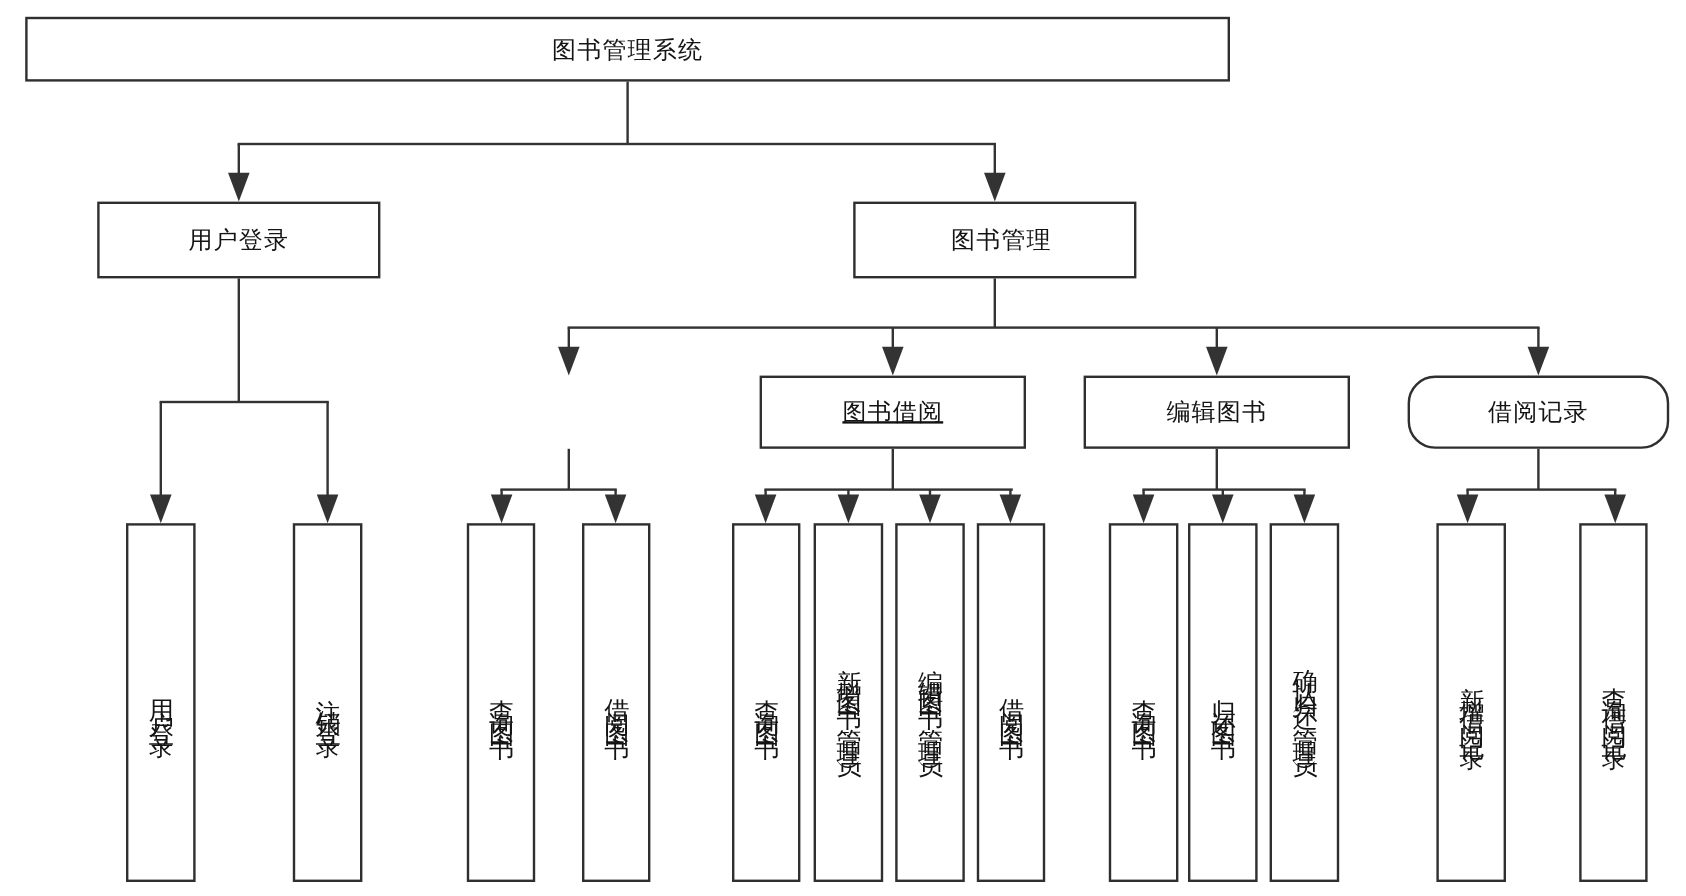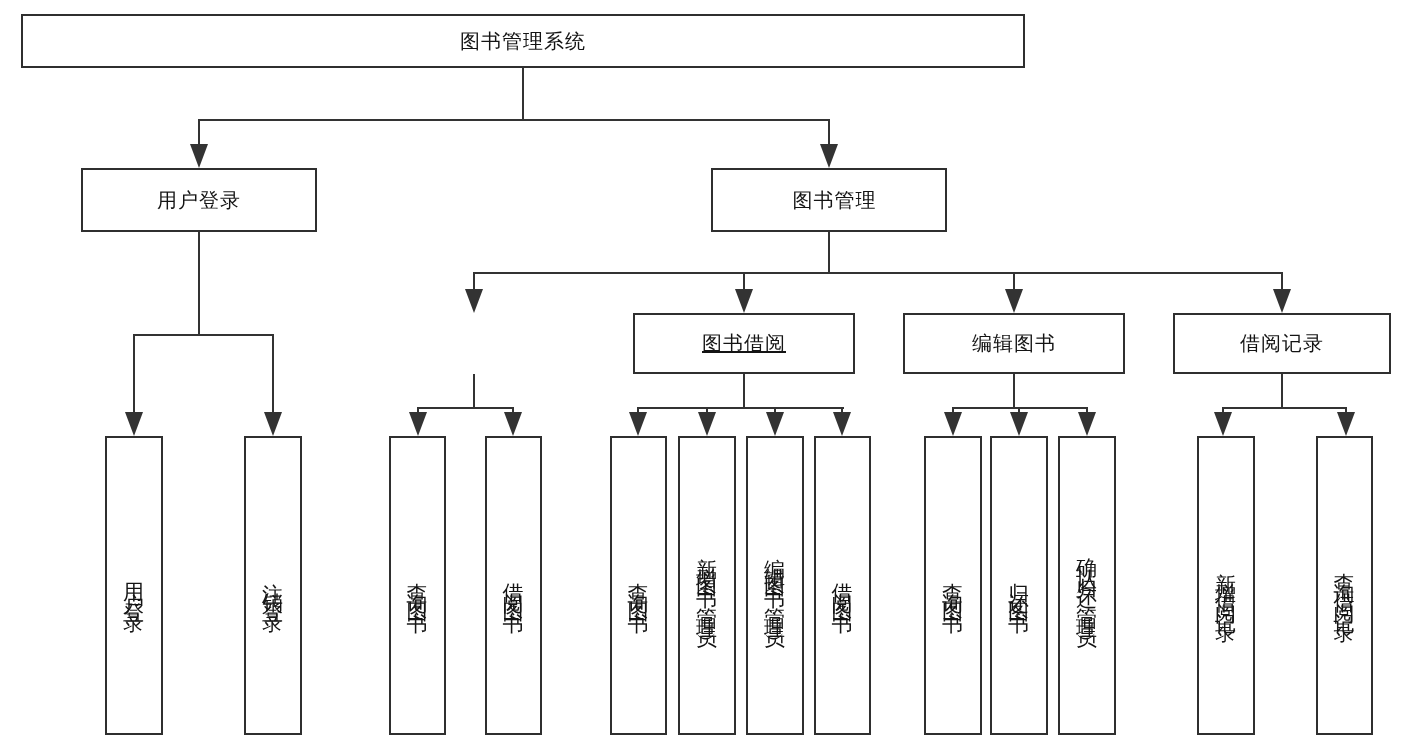--- a/index.html
+++ b/index.html
@@ -43,21 +43,21 @@
   <div class="node node-h" style="left:711px; top:168px; width:236px; height:64px;padding-left:11px;">
     <span>图书管理</span>
   </div>
 
   <div class="node node-h" style="left:633px; top:313px; width:222px; height:61px;text-decoration:underline;">
     <span>图书借阅</span>
   </div>
   <div class="node node-h" style="left:903px; top:313px; width:222px; height:61px;">
     <span>编辑图书</span>
   </div>
-  <div class="node node-h" style="left:1173px; top:313px; width:218px; height:61px;">
+  <div class="node node-h" style="left:1173px; top:313px; width:218px; height:61px;border-radius:23px;">
     <span>借阅记录</span>
   </div>
 
   <div class="node node-v" style="left:105px; top:436px; width:58px; height:299px;">
     <span>用户登录</span>
   </div>
   <div class="node node-v" style="left:244px; top:436px; width:58px; height:299px;">
     <span>注销登录</span>
   </div>
 

